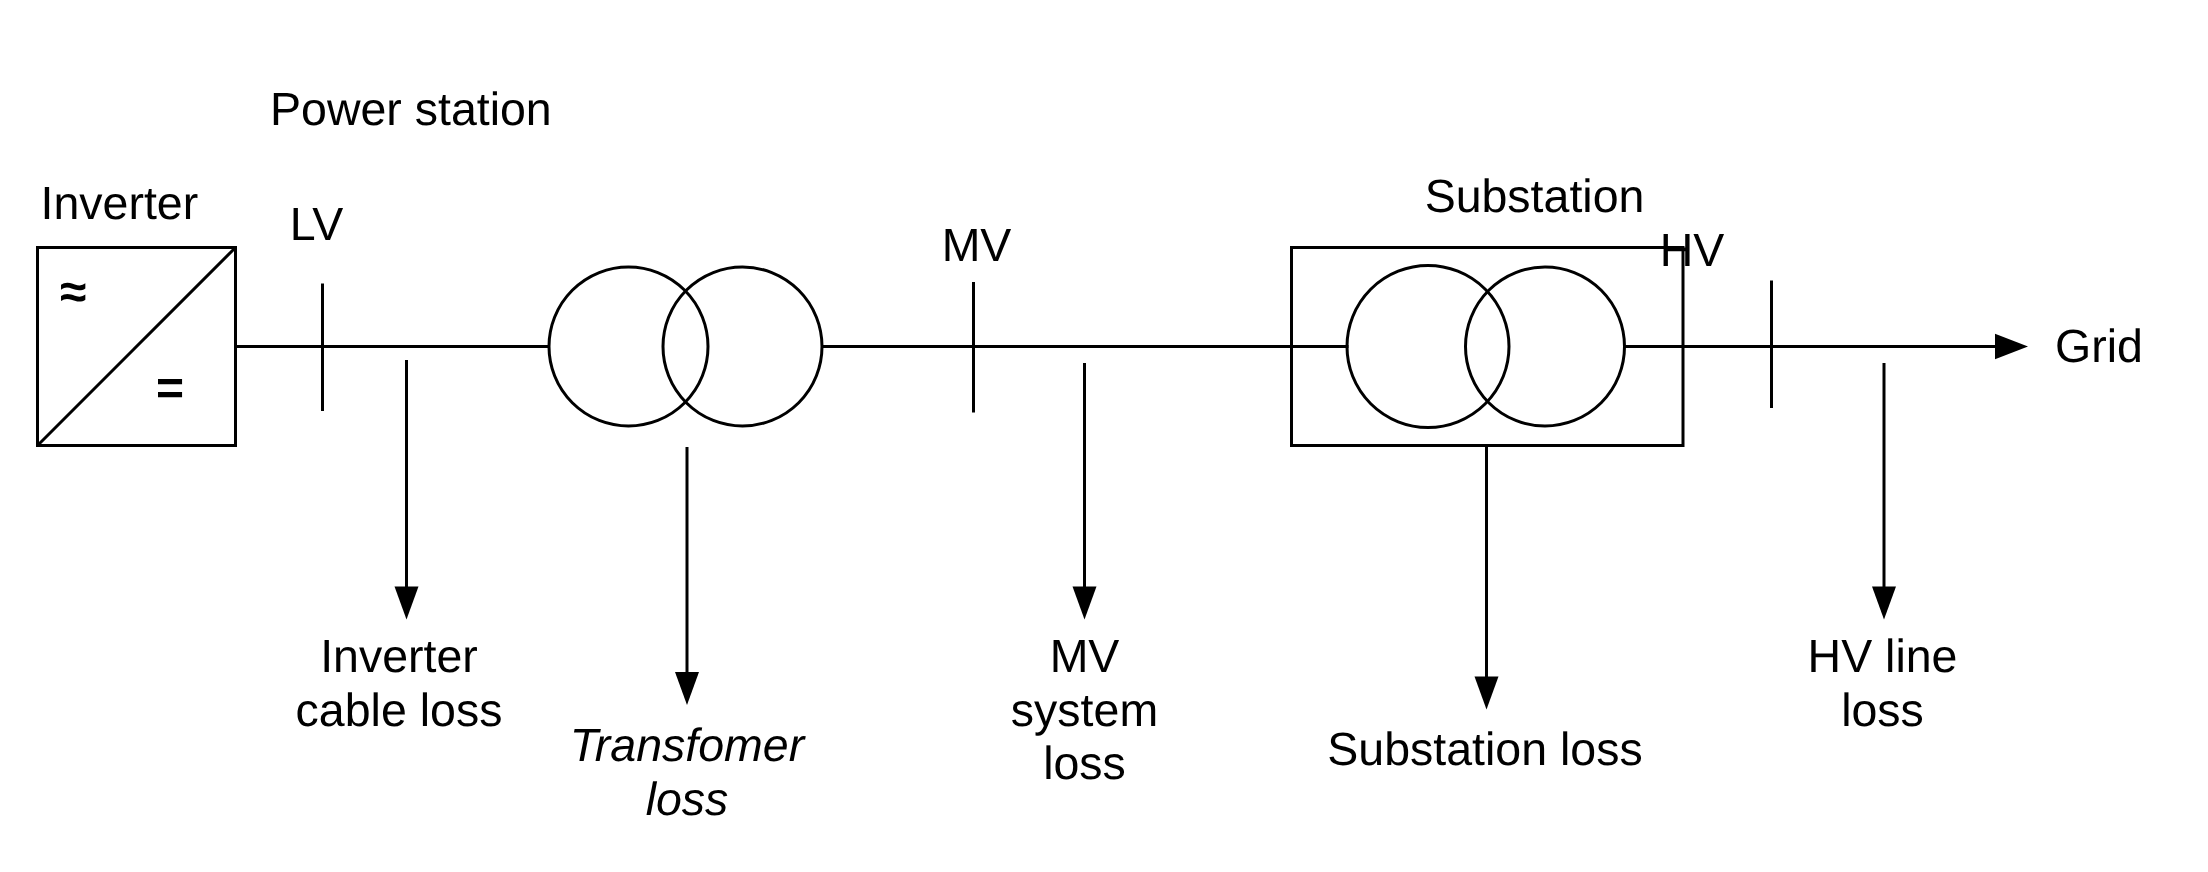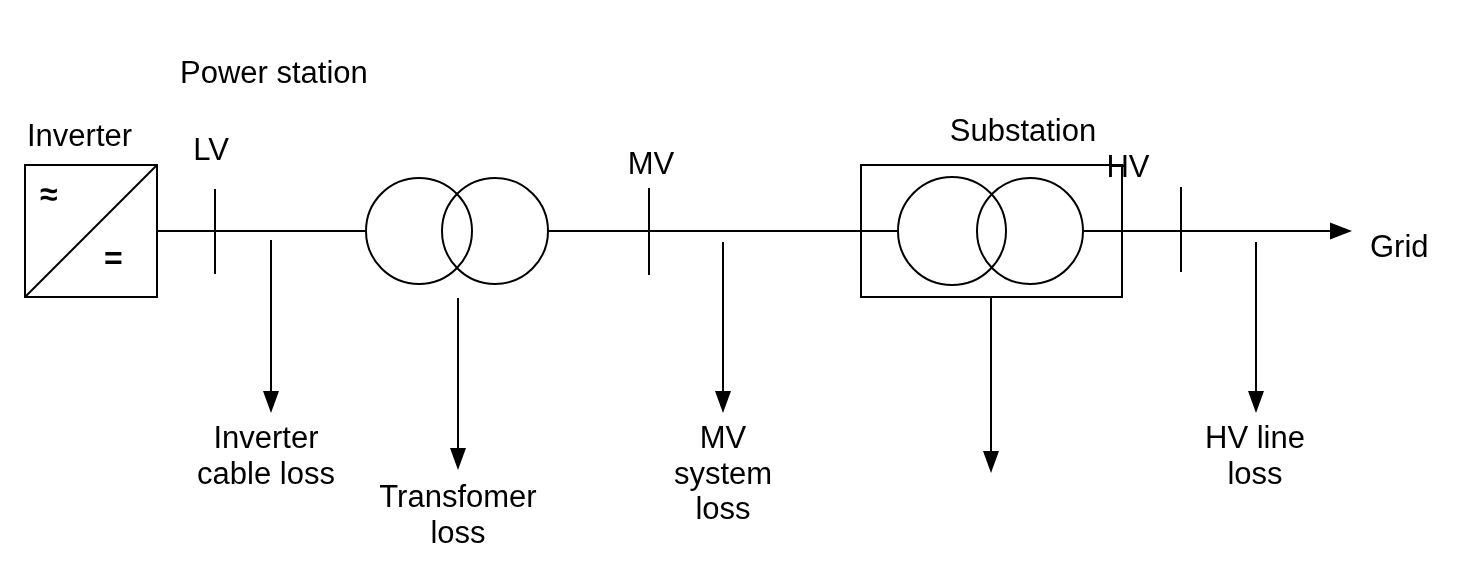--- a/index.html
+++ b/index.html
@@ -107,29 +107,30 @@
   <div class="symbol" style="left:104px; top:242px;">=</div>
 
   <div class="label centered" style="left:211px; top:132px;">LV</div>
 
   <div class="label centered" style="left:651px; top:146px;">MV</div>
 
   <div class="label centered" style="left:996px; top:113px;margin-left:27px;">Substation</div>
 
   <div class="label centered" style="left:1128px; top:149px;">HV</div>
 
-  <div class="label" style="left:1370px; top:229px;">Grid</div>
+  <div class="label" style="left:1370px; top:213px;">Grid</div>
 
   <div class="label centered" style="left:266px; top:420px;">Inverter
 cable loss</div>
 
-  <div class="label centered" style="left:458px; top:479px;">Transfomer
+  <div class="label centered" style="left:458px; top:479px;font-style:italic;">Transfomer
 loss</div>
 
   <div class="label centered" style="left:723px; top:420px;">MV
 system
 loss</div>
 
+  <div class="label centered" style="left:990px; top:482px;">Substation loss</div>
 
   <div class="label centered" style="left:1255px; top:420px;text-align:center;">HV line
 loss</div>
 
 </div>
 
 </body></html>

